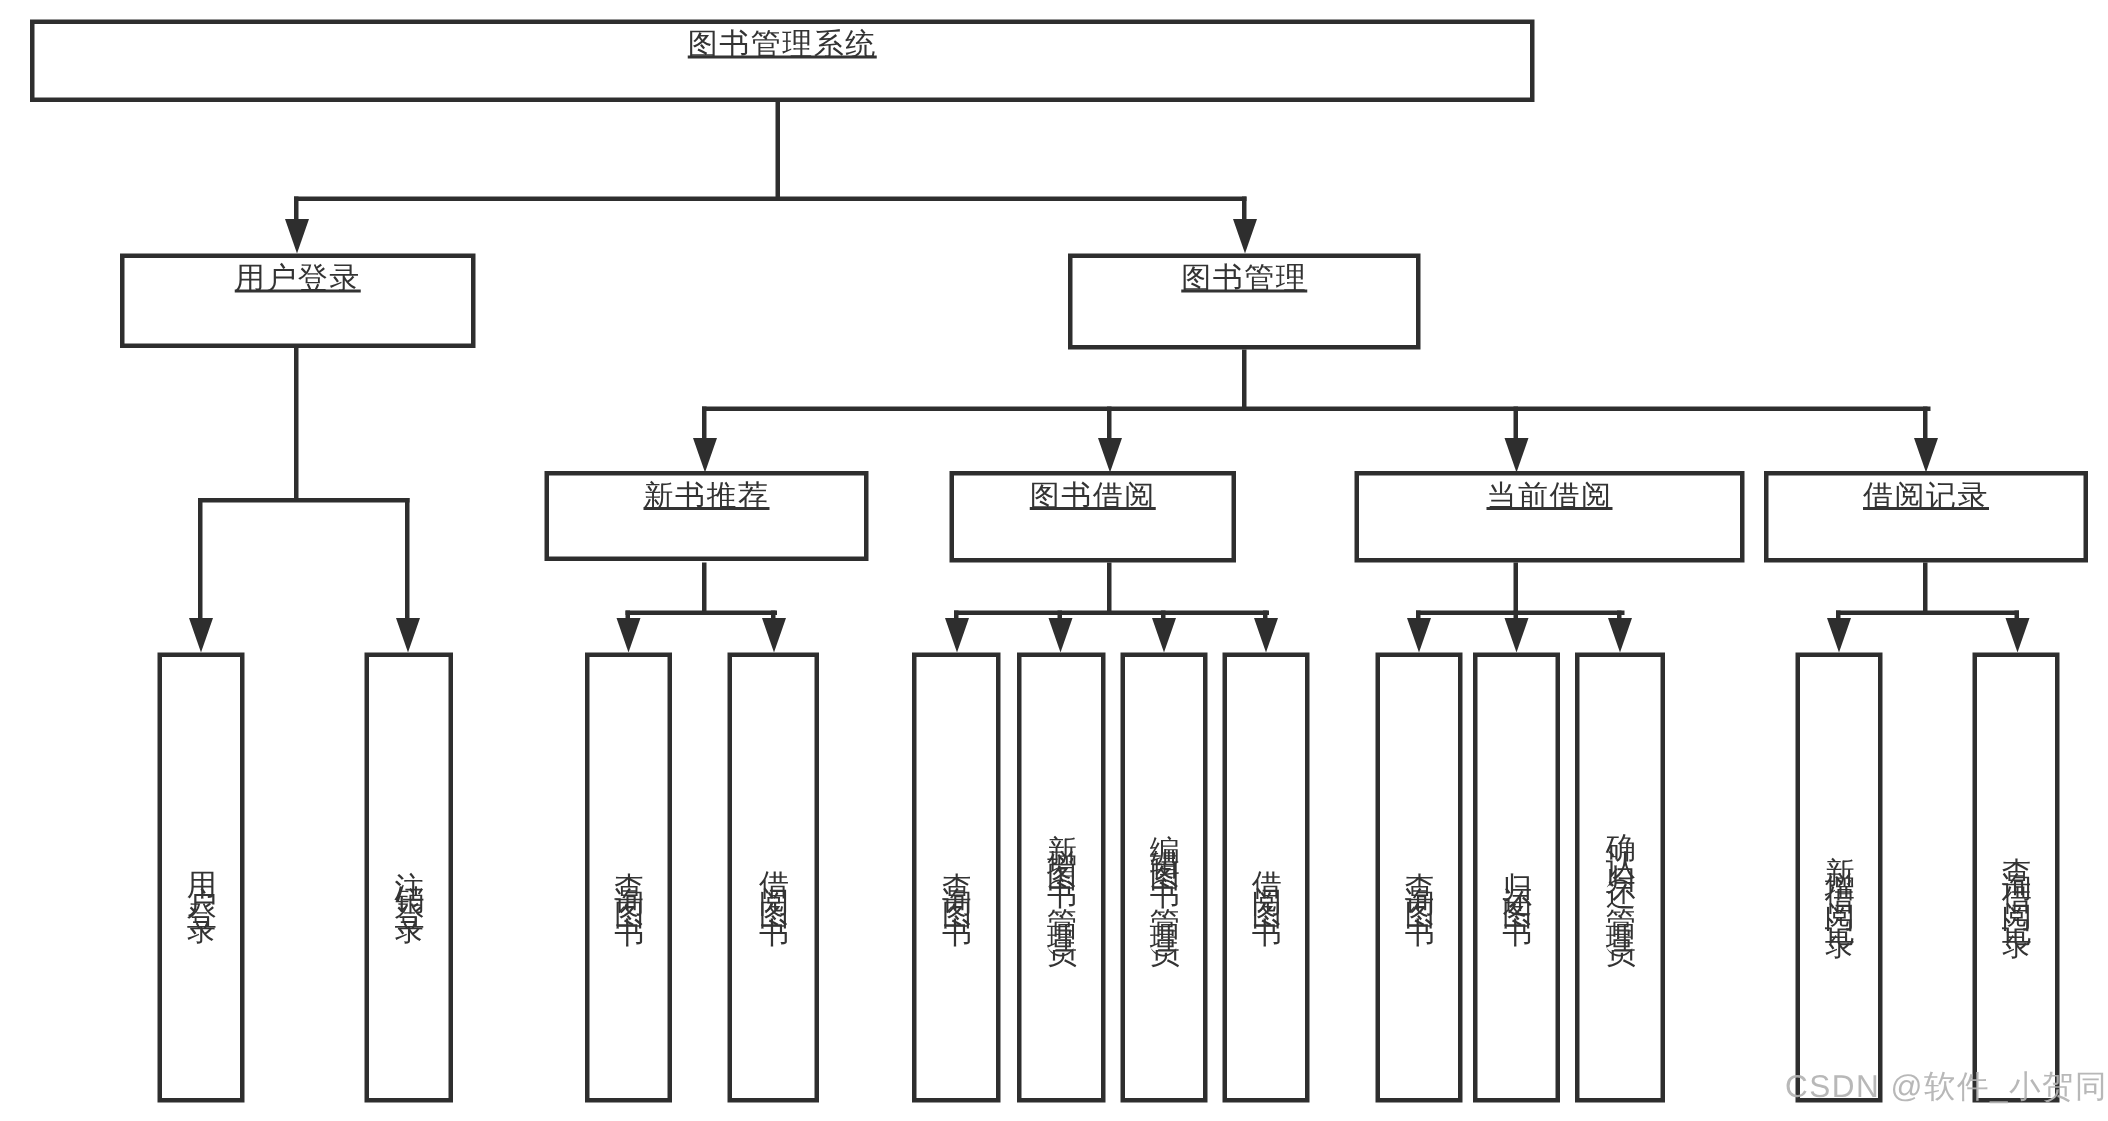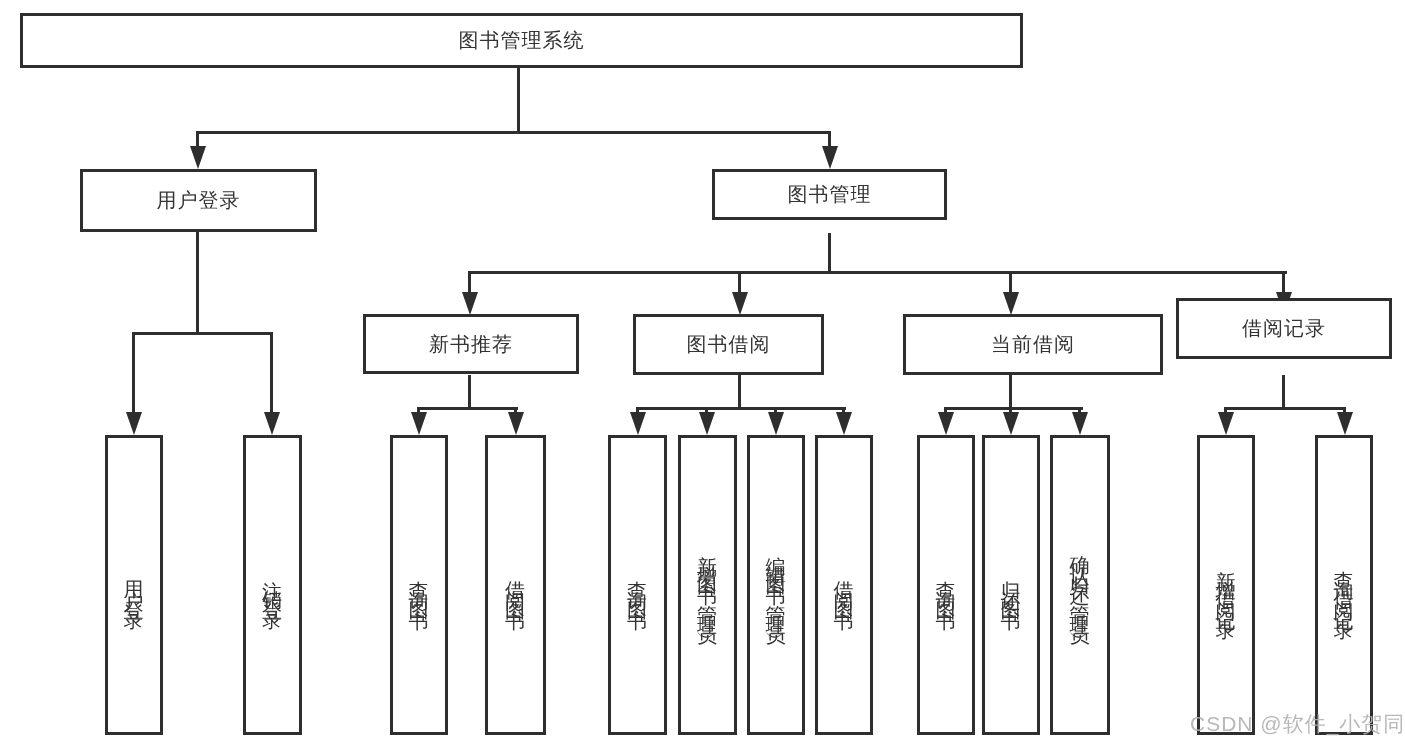--- a/index.html
+++ b/index.html
@@ -8,23 +8,24 @@
     width:1405px; height:747px;
     background:#ffffff;
     font-family:"Liberation Sans", sans-serif;
     overflow:hidden;
   }
   .hbox {
     position:absolute;
     box-sizing:border-box;
     border:3px solid #2e2e2e;
     background:#ffffff;
-    display:flex; align-items:center; justify-content:center;
+    display:flex; justify-content:center;
     font-size:20px; color:#333333; letter-spacing:1px;
     white-space:nowrap;
+    text-decoration:underline;
   }
   .vbox {
     position:absolute;
     box-sizing:border-box;
     border:3px solid #2e2e2e;
     background:#ffffff;
     display:flex; align-items:center; justify-content:center;
     writing-mode:vertical-rl; text-orientation:mixed;
     font-size:20px; color:#333333;
     letter-spacing:10px; line-height:1;
@@ -58,21 +59,21 @@
   <div class="line" style="left:517px;top:68px;width:3px;height:66px"></div>
   <div class="line" style="left:196px;top:131px;width:635px;height:3px"></div>
   <div class="line" style="left:196px;top:131px;width:3px;height:20px"></div>
   <div class="line" style="left:828px;top:131px;width:3px;height:20px"></div>
   <div class="arrow" style="left:190px;top:146px"></div>
   <div class="arrow" style="left:822px;top:146px"></div>
 
   <div class="hbox" style="left:80px;top:169px;width:237px;height:63px">
     <span>用户登录</span>
   </div>
-  <div class="hbox" style="left:712px;top:169px;width:235px;height:51px">
+  <div class="hbox" style="left:712px;top:169px;width:235px;height:64px">
     <span>图书管理</span>
   </div>
 
   <div class="line" style="left:196px;top:232px;width:3px;height:102px"></div>
   <div class="line" style="left:132px;top:332px;width:141px;height:3px"></div>
   <div class="line" style="left:132px;top:332px;width:3px;height:83px"></div>
   <div class="line" style="left:270px;top:332px;width:3px;height:83px"></div>
   <div class="arrow" style="left:126px;top:412px"></div>
   <div class="arrow" style="left:264px;top:412px"></div>
 
@@ -89,21 +90,21 @@
 
   <div class="hbox" style="left:363px;top:314px;width:216px;height:60px">
     <span>新书推荐</span>
   </div>
   <div class="hbox" style="left:633px;top:314px;width:191px;height:61px">
     <span>图书借阅</span>
   </div>
   <div class="hbox" style="left:903px;top:314px;width:260px;height:61px">
     <span>当前借阅</span>
   </div>
-  <div class="hbox" style="left:1176px;top:298px;width:216px;height:61px">
+  <div class="hbox" style="left:1176px;top:314px;width:216px;height:61px">
     <span>借阅记录</span>
   </div>
 
   <div class="line" style="left:468px;top:375px;width:3px;height:35px"></div>
   <div class="line" style="left:417px;top:407px;width:101px;height:3px"></div>
   <div class="line" style="left:417px;top:407px;width:3px;height:11px"></div>
   <div class="line" style="left:514px;top:407px;width:3px;height:11px"></div>
   <div class="arrow" style="left:411px;top:412px"></div>
   <div class="arrow" style="left:508px;top:412px"></div>
 

